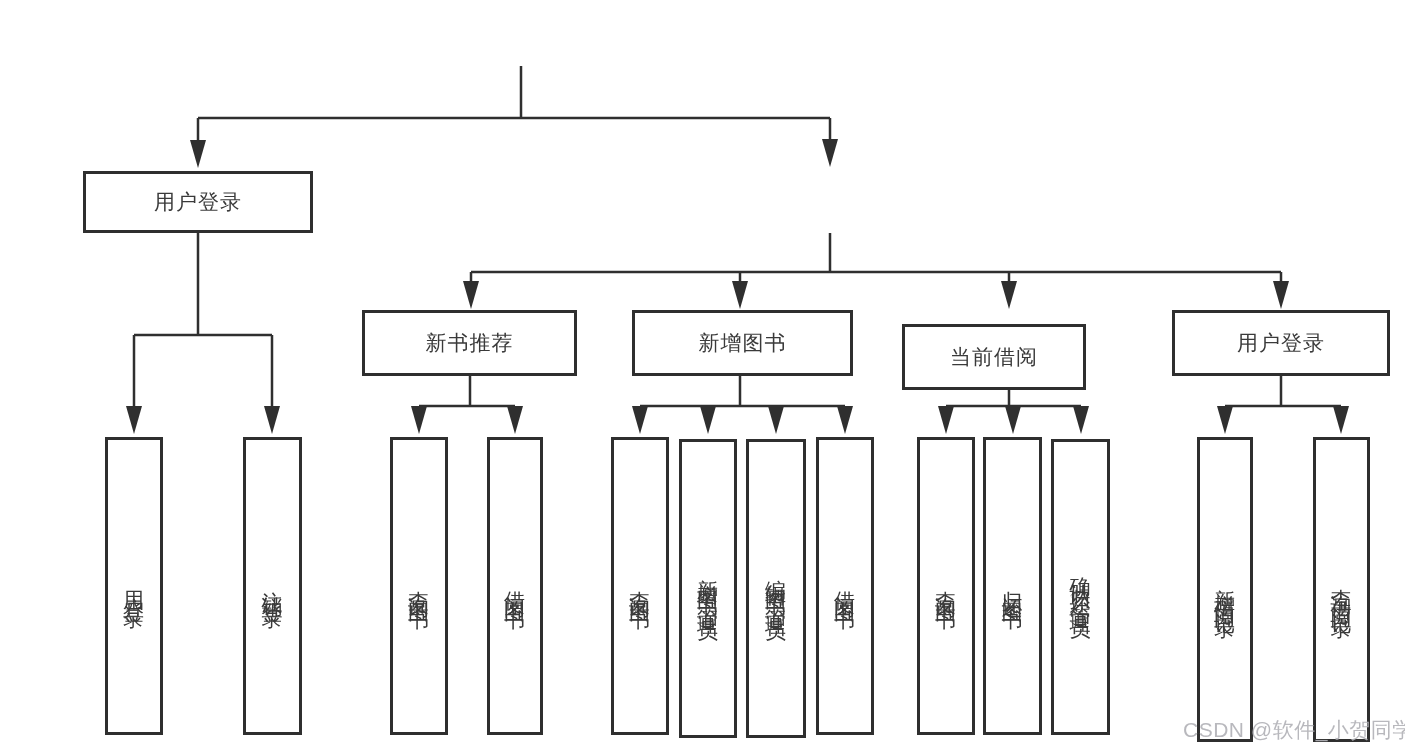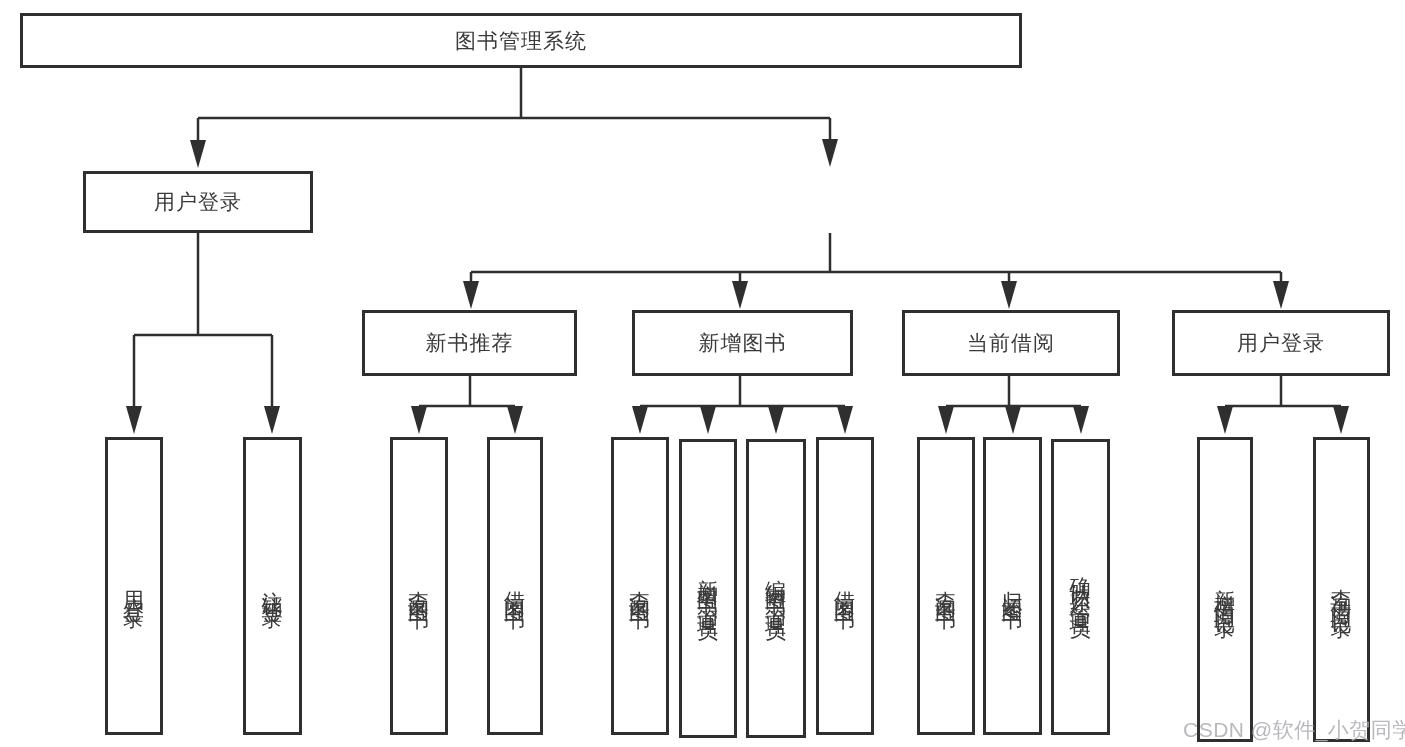--- a/index.html
+++ b/index.html
@@ -97,27 +97,26 @@
     <line class="cline" x1="1081" y1="406" x2="1081" y2="416"></line>
       <polygon class="ahead" points="1081,434 1073,406 1089,406"></polygon>
 
     <path class="cline" d="M1281 376 L1281 406 M1225 406 L1341 406"></path>
     <line class="cline" x1="1225" y1="406" x2="1225" y2="416"></line>
       <polygon class="ahead" points="1225,434 1217,406 1233,406"></polygon>
     <line class="cline" x1="1341" y1="406" x2="1341" y2="416"></line>
       <polygon class="ahead" points="1341,434 1333,406 1349,406"></polygon>
   </svg>
 
-  <div class="box" style="left:20px;top:13px;width:1002px;height:55px;">图书管理系统</div>
 
   <div class="box" style="left:83px;top:171px;width:230px;height:62px;">用户登录</div>
 
   <div class="box" style="left:362px;top:310px;width:215px;height:66px;">新书推荐</div>
   <div class="box" style="left:632px;top:310px;width:221px;height:66px;">新增图书</div>
-  <div class="box" style="left:902px;top:310px;width:218px;height:66px;">当前借阅</div>
+  <div class="box" style="left:902px;top:324px;width:184px;height:66px;">当前借阅</div>
   <div class="box" style="left:1172px;top:310px;width:218px;height:66px;">用户登录</div>
 
   <div class="box vbox" style="left:105px;top:437px;width:58px;height:298px;">用户登录</div>
   <div class="box vbox" style="left:243px;top:437px;width:59px;height:298px;">注销登录</div>
 
   <div class="box vbox" style="left:390px;top:437px;width:58px;height:298px;">查询图书</div>
   <div class="box vbox" style="left:487px;top:437px;width:56px;height:298px;">借阅图书</div>
 
   <div class="box vbox" style="left:611px;top:437px;width:58px;height:298px;">查询图书</div>
   <div class="box vbox" style="left:679px;top:439px;width:58px;height:299px;">新增图书（管理员）</div>

